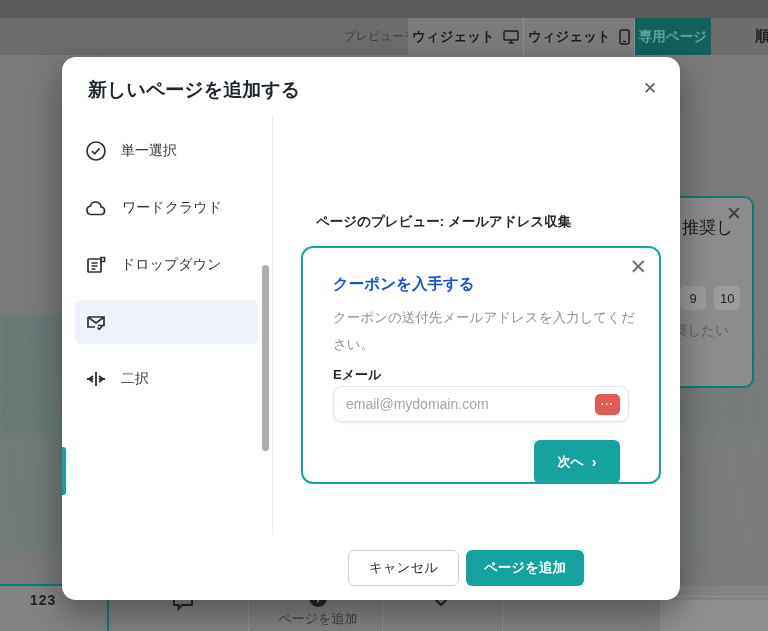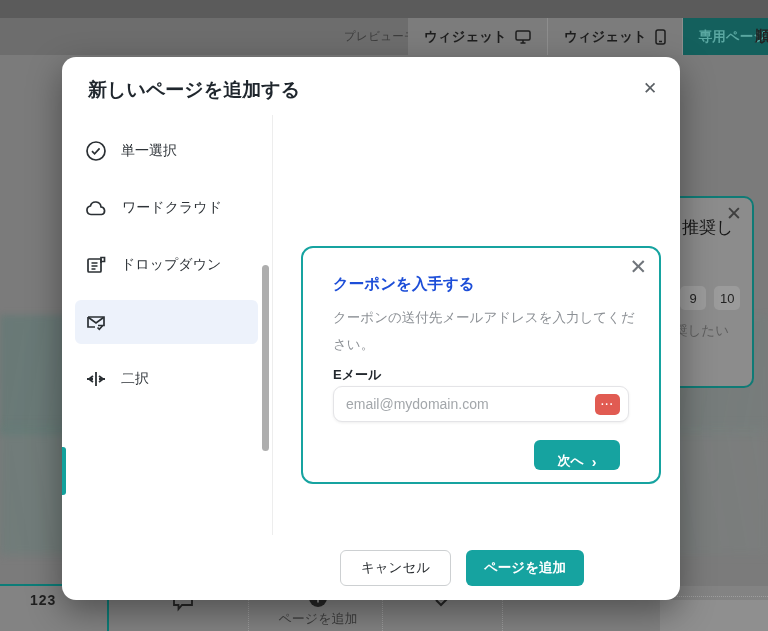--- a/index.html
+++ b/index.html
@@ -5,21 +5,21 @@
   * { margin:0; padding:0; box-sizing:border-box; }
   html,body { width:768px; height:631px; }
   body { font-family:"Liberation Sans","DejaVu Sans",sans-serif; overflow:hidden; background:#787878; }
   .stage { position:relative; width:768px; height:631px; overflow:hidden; }
 
   
   .bg-topstrip { position:absolute; left:0; top:0; width:768px; height:18px; background:#5b5b5b; }
   .bg-toolbar  { position:absolute; left:0; top:18px; width:768px; height:37px; background:#6d6d6d; display:flex; align-items:center; }
   .preview-mode-label { position:absolute; left:344px; top:0; height:37px; display:flex; align-items:center; font-size:11.5px; color:#3c3c3c; letter-spacing:.3px; }
   .tabgroup { position:absolute; left:408px; top:0; height:37px; display:flex; }
-  .bg-tab { height:37px; display:flex; align-items:center; gap:8px; padding:0 16px; background:#7c7c7c; border-left:1px solid #8e8e8e; font-size:13.5px; font-weight:bold; color:#1e1e1e; white-space:nowrap; }
+  .bg-tab { height:37px; display:flex; align-items:center; gap:8px; padding:0 4px; background:#7c7c7c; border-left:1px solid #8e8e8e; font-size:13.5px; font-weight:bold; color:#1e1e1e; white-space:nowrap; }
   .bg-tab:first-child { border-left:none; }
   .bg-tab svg { display:block; }
   .bg-tab.selected { background:#14605d; color:#5aa7a1; }
   .toolbar-right-partial { position:absolute; left:755px; top:0; height:37px; display:flex; align-items:center; font-size:15px; font-weight:bold; color:#222; }
 
   .bg-body { position:absolute; left:0; top:55px; width:768px; height:576px; background:#7b7b7b; }
   .bg-tint1 { position:absolute; left:0; top:260px; width:768px; height:120px; background:linear-gradient(100deg, rgba(90,120,115,.55), rgba(110,130,126,.25)); filter:blur(3px); }
   .bg-tint2 { position:absolute; left:0; top:370px; width:768px; height:130px; background:linear-gradient(80deg, rgba(100,125,120,.45), rgba(125,135,132,.2)); filter:blur(4px); }
 
   
@@ -63,24 +63,24 @@
 
   .preview-card { position:absolute; left:28px; top:131px; width:360px; height:238px; background:#fff; border:2px solid #16a3a0; border-radius:12px; }
   .card-close { position:absolute; right:12px; top:8px; font-size:21px; color:#70757b; line-height:1; cursor:pointer; }
   .card-title { position:absolute; left:30px; top:26px; font-size:15.5px; font-weight:bold; color:#1d4ed8; }
   .card-desc { position:absolute; left:30px; top:56px; width:306px; font-size:13.5px; line-height:27px; color:#8d9196; }
   .email-label { position:absolute; left:30px; top:118px; font-size:13px; font-weight:bold; color:#23282e; }
   .email-input { position:absolute; left:30px; top:138px; width:296px; height:36px; background:#fff; border:1px solid #e4e4e7; border-radius:9px; box-shadow:0 1px 3px rgba(0,0,0,.07); display:flex; align-items:center; }
   .email-input input { flex:1; border:none; outline:none; background:transparent; padding:0 12px; font-size:14px; color:#3a3f44; font-family:inherit; }
   .email-input input::placeholder { color:#a3a7ab; }
   .required-icon { flex:0 0 auto; width:25px; height:21px; margin-right:8px; background:#e15b52; border-radius:5px; display:flex; align-items:center; justify-content:center; color:#fff; font-size:10px; font-weight:bold; letter-spacing:1px; }
-  .next-btn { position:absolute; left:231px; top:192px; width:86px; height:30px; background:#16a3a0; border:none; border-radius:6px; color:#fff; font-size:13px; font-weight:bold; display:flex; align-items:flex-end; justify-content:center; gap:8px; cursor:pointer; font-family:inherit; }
+  .next-btn { position:absolute; left:231px; top:192px; width:86px; height:44px; background:#16a3a0; border:none; border-radius:6px; color:#fff; font-size:13px; font-weight:bold; display:flex; align-items:center; justify-content:center; gap:8px; cursor:pointer; font-family:inherit; }
   .next-chevron { font-size:14px; font-weight:bold; }
 
-  .modal-footer { position:absolute; left:0; bottom:0; width:546px; height:65px; display:flex; align-items:center; justify-content:flex-end; gap:15px; padding-right:24px; }
+  .modal-footer { position:absolute; left:0; bottom:0; width:546px; height:65px; display:flex; align-items:center; justify-content:flex-end; gap:7px; padding-right:24px; }
   .cancel-btn { height:36px; padding:0 20px; background:#fff; border:1px solid #cdd0d2; border-radius:6px; font-size:13.5px; color:#2b2f33; cursor:pointer; font-family:inherit; }
   .submit-btn { height:36px; padding:0 18px; background:#16a3a0; border:none; border-radius:6px; font-size:13.5px; font-weight:bold; color:#fff; cursor:pointer; font-family:inherit; }
 </style>
 </head>
 <body>
 
 <div class="stage">
 
   <div class="bg-topstrip"></div>
   <div class="bg-toolbar">
@@ -214,20 +214,21 @@
         </div>
         <div class="side-item">
           
           
         </div>
         <div class="scrollbar"></div>
       </div>
       <div class="sel-bar" style="position:absolute;"></div>
 
       <div class="main">
+        <div class="preview-heading" style="left:43px; top:98px; position:absolute;">ページのプレビュー: メールアドレス収集</div>
 
         <div class="preview-card">
           <div class="card-close">✕</div>
           <div class="card-title">クーポンを入手する</div>
           <div class="card-desc">クーポンの送付先メールアドレスを入力してください。</div>
           <div class="email-label">Eメール</div>
           <div class="email-input">
             <input type="text" placeholder="email@mydomain.com" style="">
             <span class="required-icon">···</span>
           </div>

